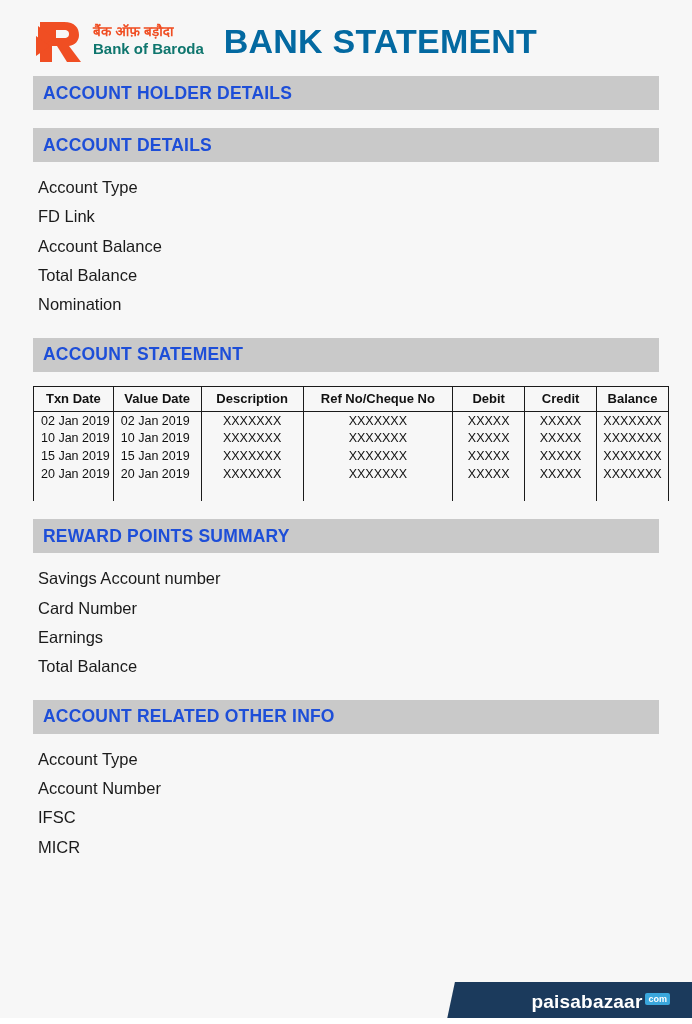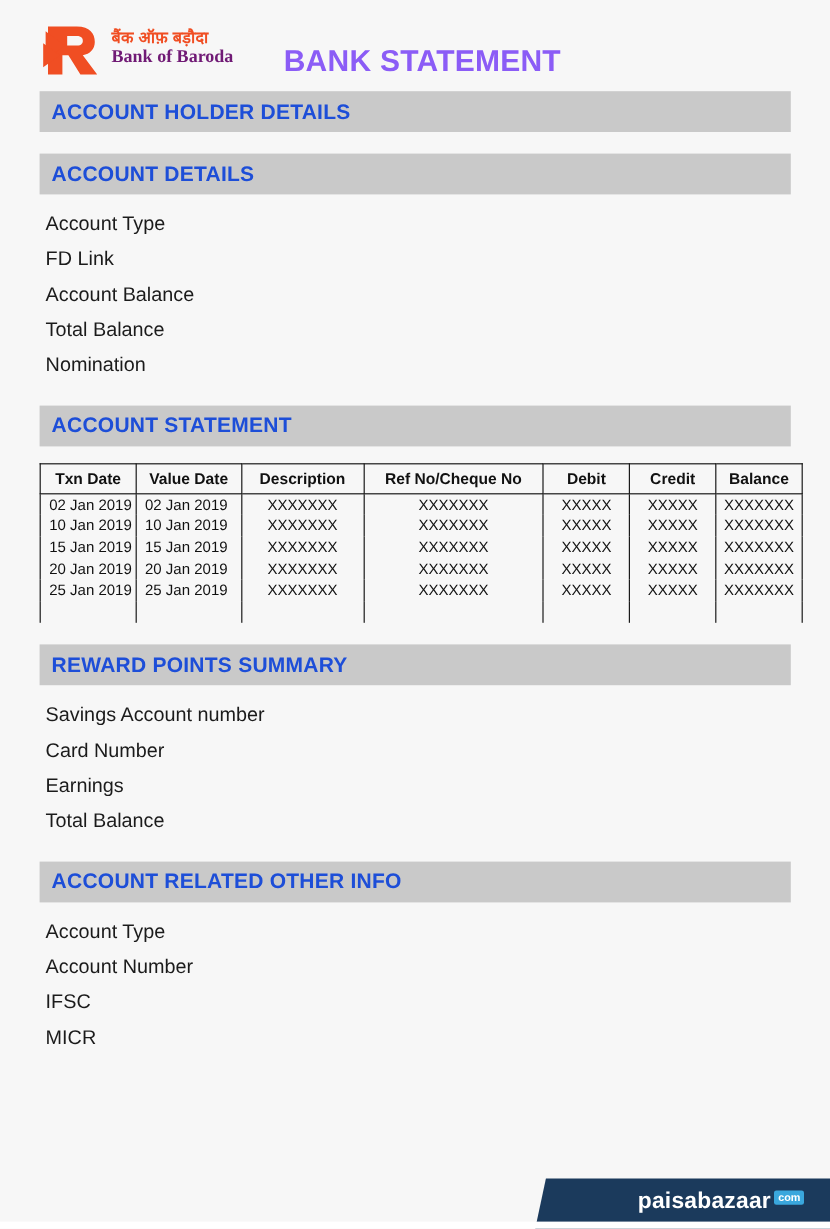--- a/index.html
+++ b/index.html
@@ -21,21 +21,21 @@
     left: 0; top: 0;
     width: 692px;
     height: 1024px;
     background: #f7f7f7;
     padding: 0;
   }
 
   
   .header {
     display: flex;
-    align-items: flex-end;
+    align-items: center;
     padding: 16px 0 10px 34px;
   }
   .logo-wrap {
     display: flex;
     align-items: center;
     gap: 9px;
   }
   .bob-mark {
     width: 50px;
     height: 50px;
@@ -48,30 +48,29 @@
   }
   .bob-hindi {
     font-size: 13.5px;
     font-weight: 700;
     color: #f04e23;
     letter-spacing: .2px;
   }
   .bob-eng {
     font-size: 15px;
     font-weight: 700;
-    color: #701a75;
+    color: #0f766e;
     margin-top: 2px;
-    font-family: Liberation Serif, serif;
   }
   .doc-title {
-    margin-left: 42px;
-    font-size: 25px;
+    margin-left: 20px;
+    font-size: 34px;
     font-weight: 700;
     letter-spacing: .2px;
-    color: #8b5cf6;
+    color: #0369a1;
   }
 
   
   .section-bar {
     background: #c9c9c9;
     margin: 0 33px;
     height: 34px;
     display: flex;
     align-items: center;
     padding-left: 10px;
@@ -272,29 +271,20 @@
         </tr>
         <tr>
           <td class="date-cell">20 Jan 2019</td>
           <td class="date-cell">20 Jan 2019</td>
           <td>XXXXXXX</td>
           <td>XXXXXXX</td>
           <td>XXXXX</td>
           <td>XXXXX</td>
           <td>XXXXXXX</td>
         </tr>
-        <tr>
-          <td class="date-cell">25 Jan 2019</td>
-          <td class="date-cell">25 Jan 2019</td>
-          <td>XXXXXXX</td>
-          <td>XXXXXXX</td>
-          <td>XXXXX</td>
-          <td>XXXXX</td>
-          <td>XXXXXXX</td>
-        </tr>
         <tr class="tbl-spacer">
           <td></td>
           <td></td>
           <td></td>
           <td></td>
           <td></td>
           <td></td>
           <td></td>
         </tr>
       </tbody>

